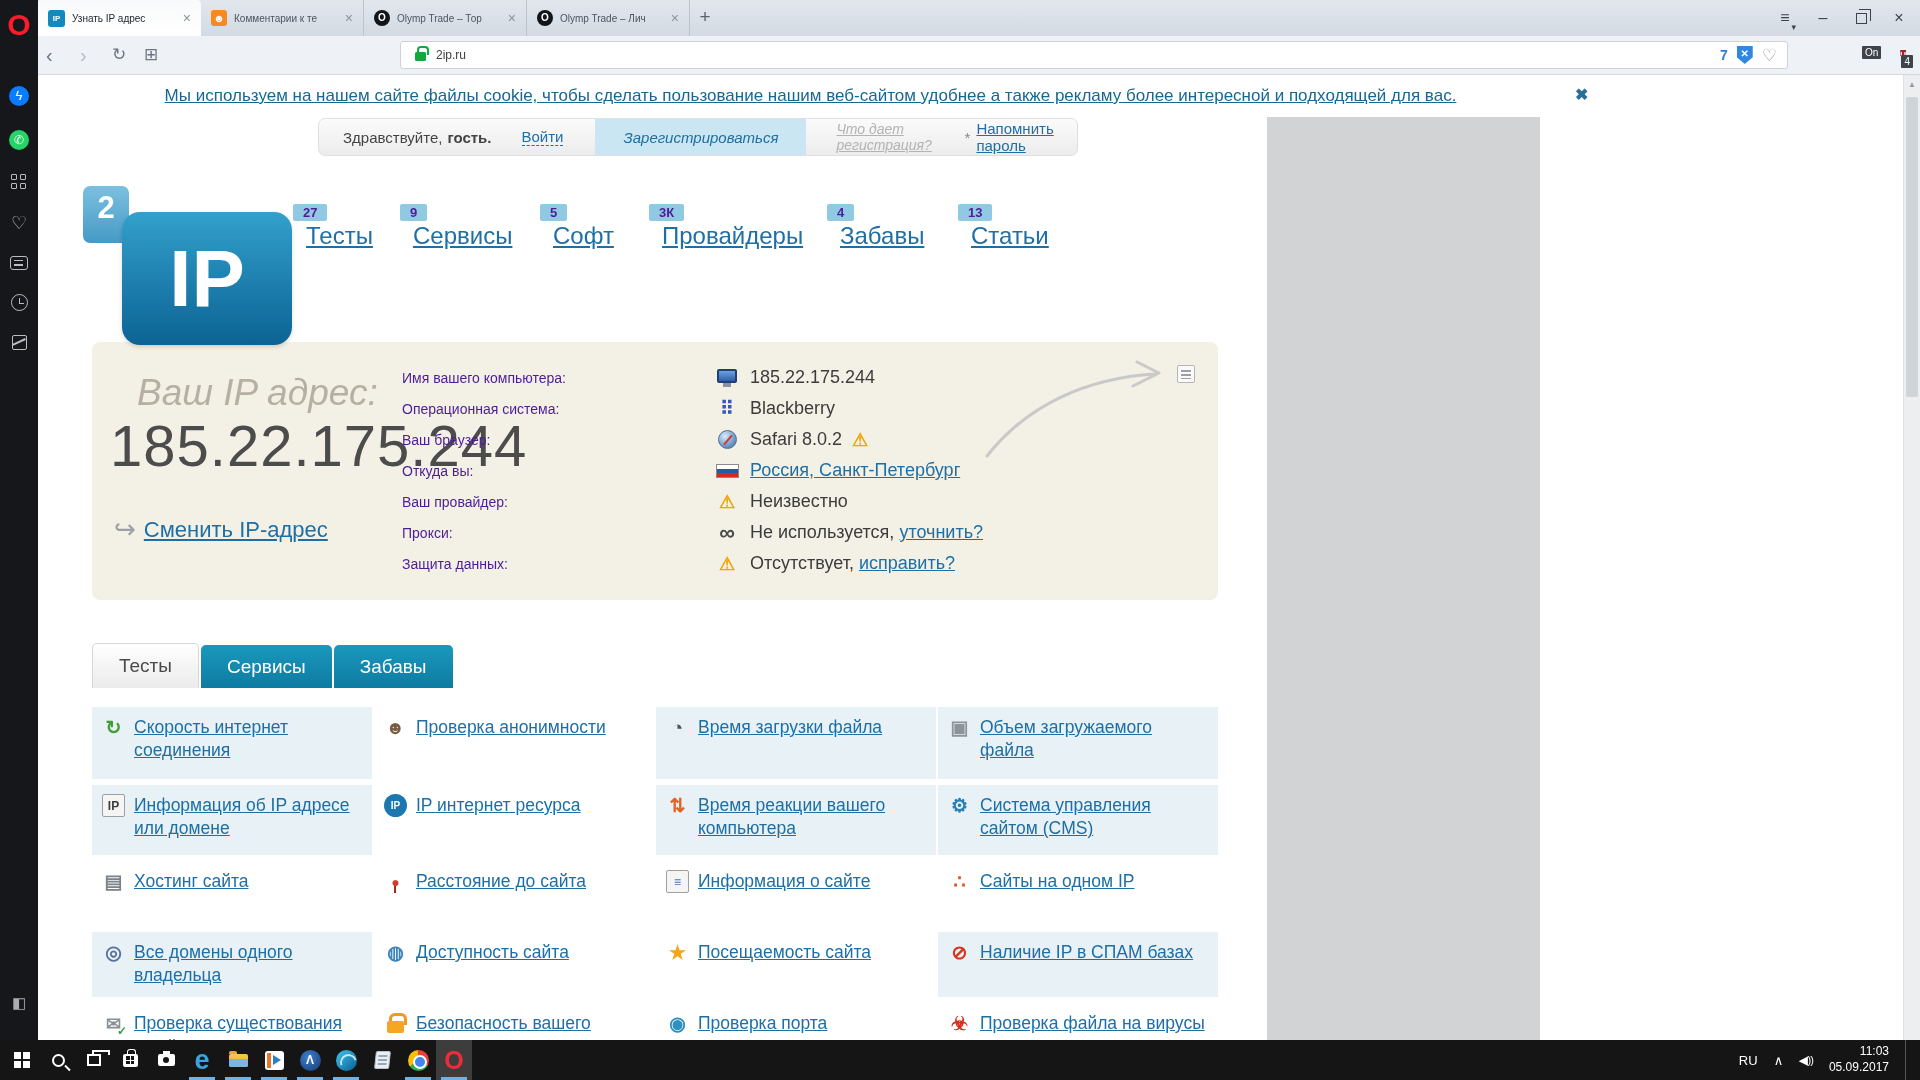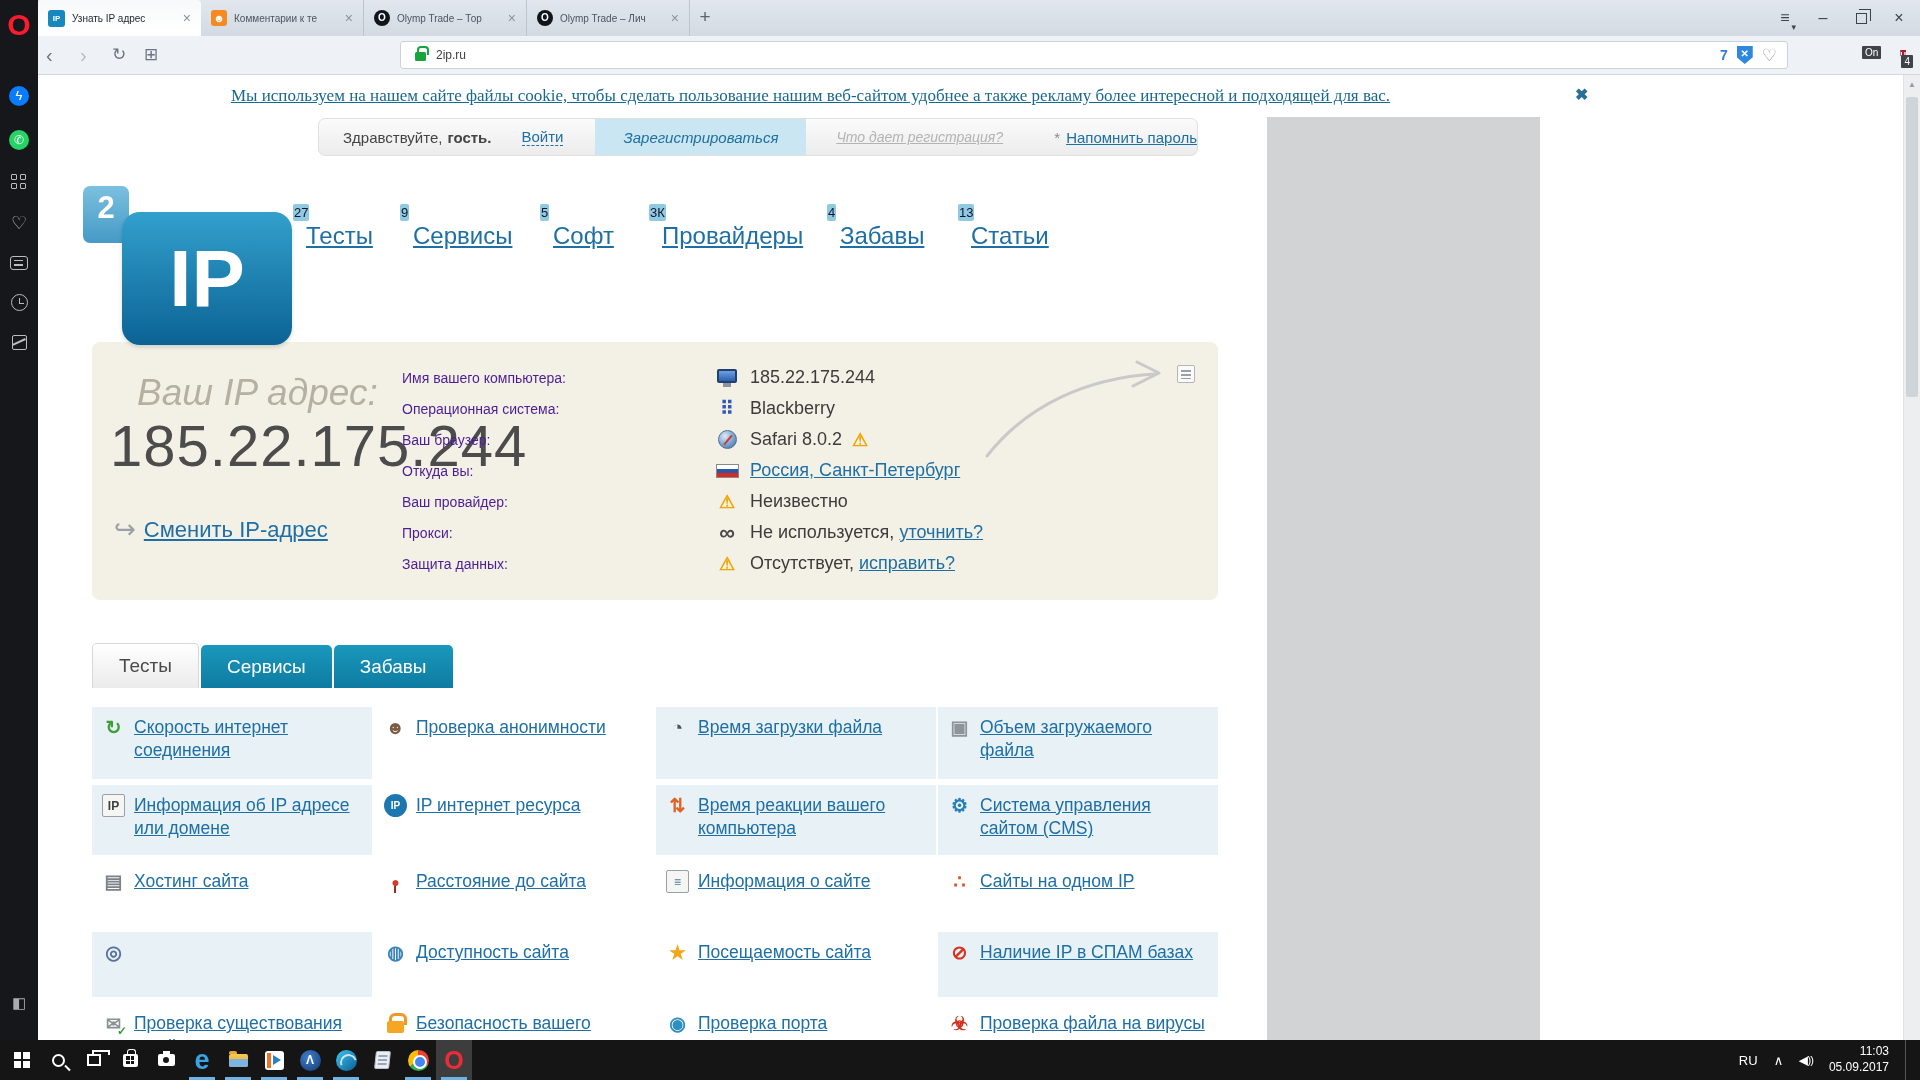--- a/index.html
+++ b/index.html
@@ -69,25 +69,25 @@
   
   .scrollbar { position:absolute; right:0; top:75px; width:17px; height:965px; background:#eceef0; border-left:1px solid #dfe2e5; z-index:25; }
   .scr-up { position:absolute; top:5px; left:0; width:16px; text-align:center; color:#969ca3; font-size:8px; }
   .scr-thumb { position:absolute; top:22px; left:2px; width:12px; height:300px; background:#cfd4d9; border-radius:2px; }
 
   
   .ad-band { position:absolute; left:1267px; top:117px; width:273px; height:923px; background:#d2d3d5; }
 
   
   .cookie { position:absolute; left:38px; top:75px; width:1545px; height:42px; display:flex; align-items:center; justify-content:center; }
-  .cookie a { font-size:17px; color:#17688f; text-decoration:underline;font-family:Liberation Serif, serif; }
+  .cookie a { font-size:17px; color:#17688f; text-decoration:underline; }
   .cookie-close { position:absolute; left:1575px; top:85px; color:#2b6f94; font-size:16px; font-weight:bold; }
 
   
-  .user-bar { position:absolute; left:318px; top:118px; width:880px; height:38px;
+  .user-bar { position:absolute; left:318px; top:118px; width:760px; height:38px;
     background:linear-gradient(#fbfbfb,#ececec); border:1px solid #e0e0e0; border-radius:7px;
     display:flex; align-items:center; font-size:15px; color:#444; }
   .ub-greet { margin-left:24px; }
   .ub-user { font-weight:bold; margin-left:5px; }
   .ub-login { margin-left:30px; color:#1d6fa5; border-bottom:1px dashed #1d6fa5; }
   .ub-reg { margin-left:32px; height:100%; background:#cbe6f3; color:#1d6f9e; display:flex; align-items:center; padding:0 28px;font-style:italic; }
   .ub-what { margin-left:30px; color:#b3b3b3; font-style:italic; text-decoration:underline; font-size:14px; }
   .ub-star { margin-left:auto; color:#8a8a8a; margin-right:6px; }
   .ub-remind { color:#1d6fa5; text-decoration:underline; }
 
@@ -96,21 +96,21 @@
     background:linear-gradient(#7cc0df,#459ac6); color:#fff; font-size:31px; font-weight:bold;
     display:flex; align-items:flex-start; justify-content:center; padding-top:4px; z-index:1; }
   .logo-ip { position:absolute; left:122px; top:212px; width:170px; height:133px; border-radius:18px;
     background:linear-gradient(#33a0cc,#0b6394); color:#fff; font-size:80px; font-weight:bold;
     display:flex; align-items:center; justify-content:center; z-index:2; box-shadow:0 2px 4px rgba(0,0,0,.15); }
 
   
   .main-nav { position:absolute; left:0; top:0; }
   .nav-item { position:absolute; top:222px; }
   .nav-item a { font-size:24px; color:#1d6fa5; text-decoration:underline; }
-  .nav-badge { position:absolute; top:-18px; left:-13px; background:#8fc9e2; color:#0f172a; font-size:13px; font-weight:normal; padding:1px 1px; border-radius:2px; }
+  .nav-badge { position:absolute; top:-18px; left:-13px; background:#8fc9e2; color:#4c1d95; font-size:13px; font-weight:bold; padding:1px 10px; border-radius:2px; }
 
   
   .ip-panel { position:absolute; left:92px; top:342px; width:1126px; height:258px; background:#f3f0e5; border-radius:8px; }
   .ip-title { position:absolute; left:45px; top:30px; font-size:37px; font-style:italic; color:#b5b0a2; }
   .ip-num { position:absolute; left:18px; top:70px; font-size:58px; color:#4c4c4c; letter-spacing:1px; }
   .ip-change { position:absolute; left:22px; top:172px; display:flex; align-items:center; gap:8px; }
   .ip-change .hook { color:#9aa0a5; font-size:26px; }
   .ip-change a { font-size:22px; color:#1d6fa5; text-decoration:underline; }
   .ip-rows { position:absolute; left:310px; top:24px; display:flex; flex-direction:column; gap:8px; }
   .ip-row { display:flex; align-items:center; height:23px; }
@@ -452,20 +452,21 @@
       <span class="gic boxed" style="color: rgb(65, 121, 168);">≡</span>
       <a class="glink">Информация о сайте</a>
     </div>
     <div class="cell">
       <span class="gic" style="color: rgb(212, 85, 42);">∴</span>
       <a class="glink">Сайты на одном IP</a>
     </div>
 
     <div class="cell tint">
       <span class="gic" style="color: rgb(86, 114, 158);">◎</span>
+      <a class="glink">Все домены одного владельца</a>
     </div>
     <div class="cell">
       <span class="gic" style="color: rgb(61, 133, 184);">◍</span>
       <a class="glink">Доступность сайта</a>
     </div>
     <div class="cell">
       <span class="gic" style="color: rgb(242, 167, 27);">★</span>
       <a class="glink">Посещаемость сайта</a>
     </div>
     <div class="cell tint">

